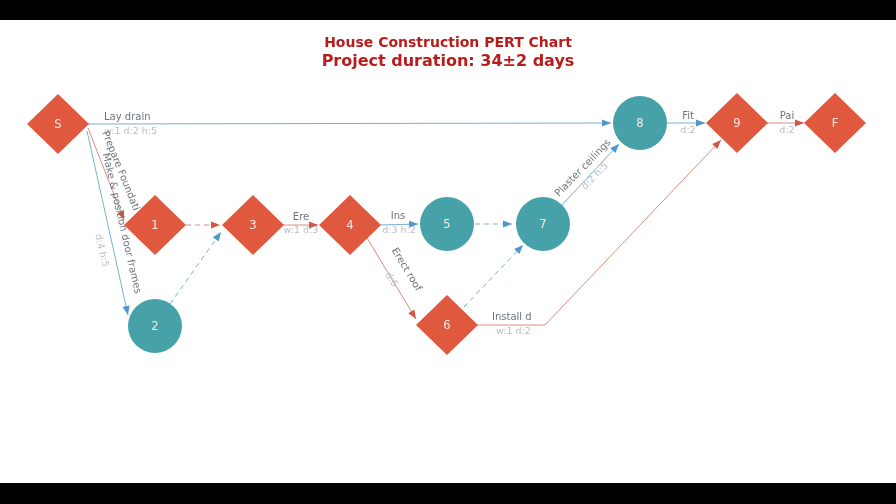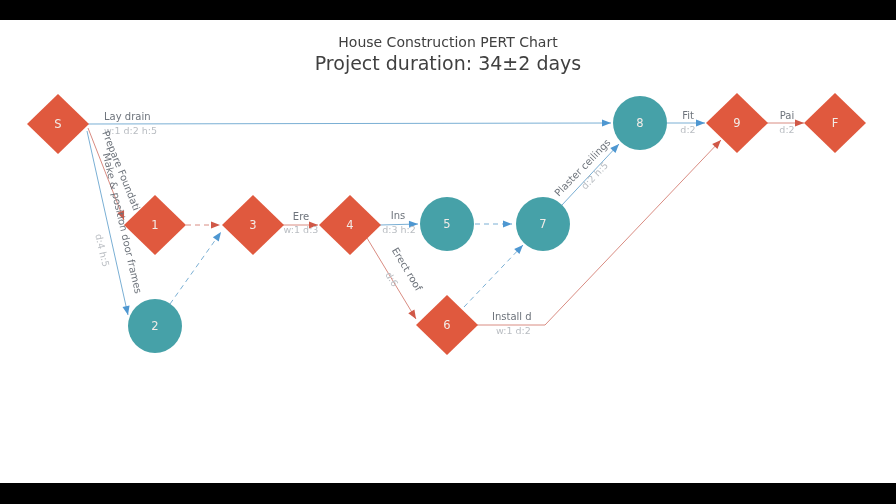--- a/index.html
+++ b/index.html
@@ -7,24 +7,24 @@
     width:896px;height:504px;position:relative;overflow:hidden;
     background:#000;
     font-family:"DejaVu Sans","Liberation Sans",sans-serif;
   }
   .stage{
     position:absolute;left:0;top:20px;width:896px;height:463px;
     background:#ffffff;
   }
   .titles{
     position:absolute;top:13px;left:0;width:100%;
-    text-align:center;color:#404040;pointer-events:none;
+    text-align:center;color:#b91c1c;pointer-events:none;font-weight:bold;
   }
   .chart-title{font-size:14px;line-height:1.3;}
-  .chart-subtitle{font-size:19px;line-height:1.3;}
+  .chart-subtitle{font-size:16px;line-height:1.3;}
   svg{position:absolute;left:0;top:-20px;}
   .elabel{font-size:10px;fill:#6d737b;}
   .esub{font-size:9.5px;fill:#b9bdc2;}
   .nlabel{font-size:11.5px;fill:#f2ece7;}
 </style>
 </head>
 <body>
 
 <div class="stage">
   <div class="titles">

